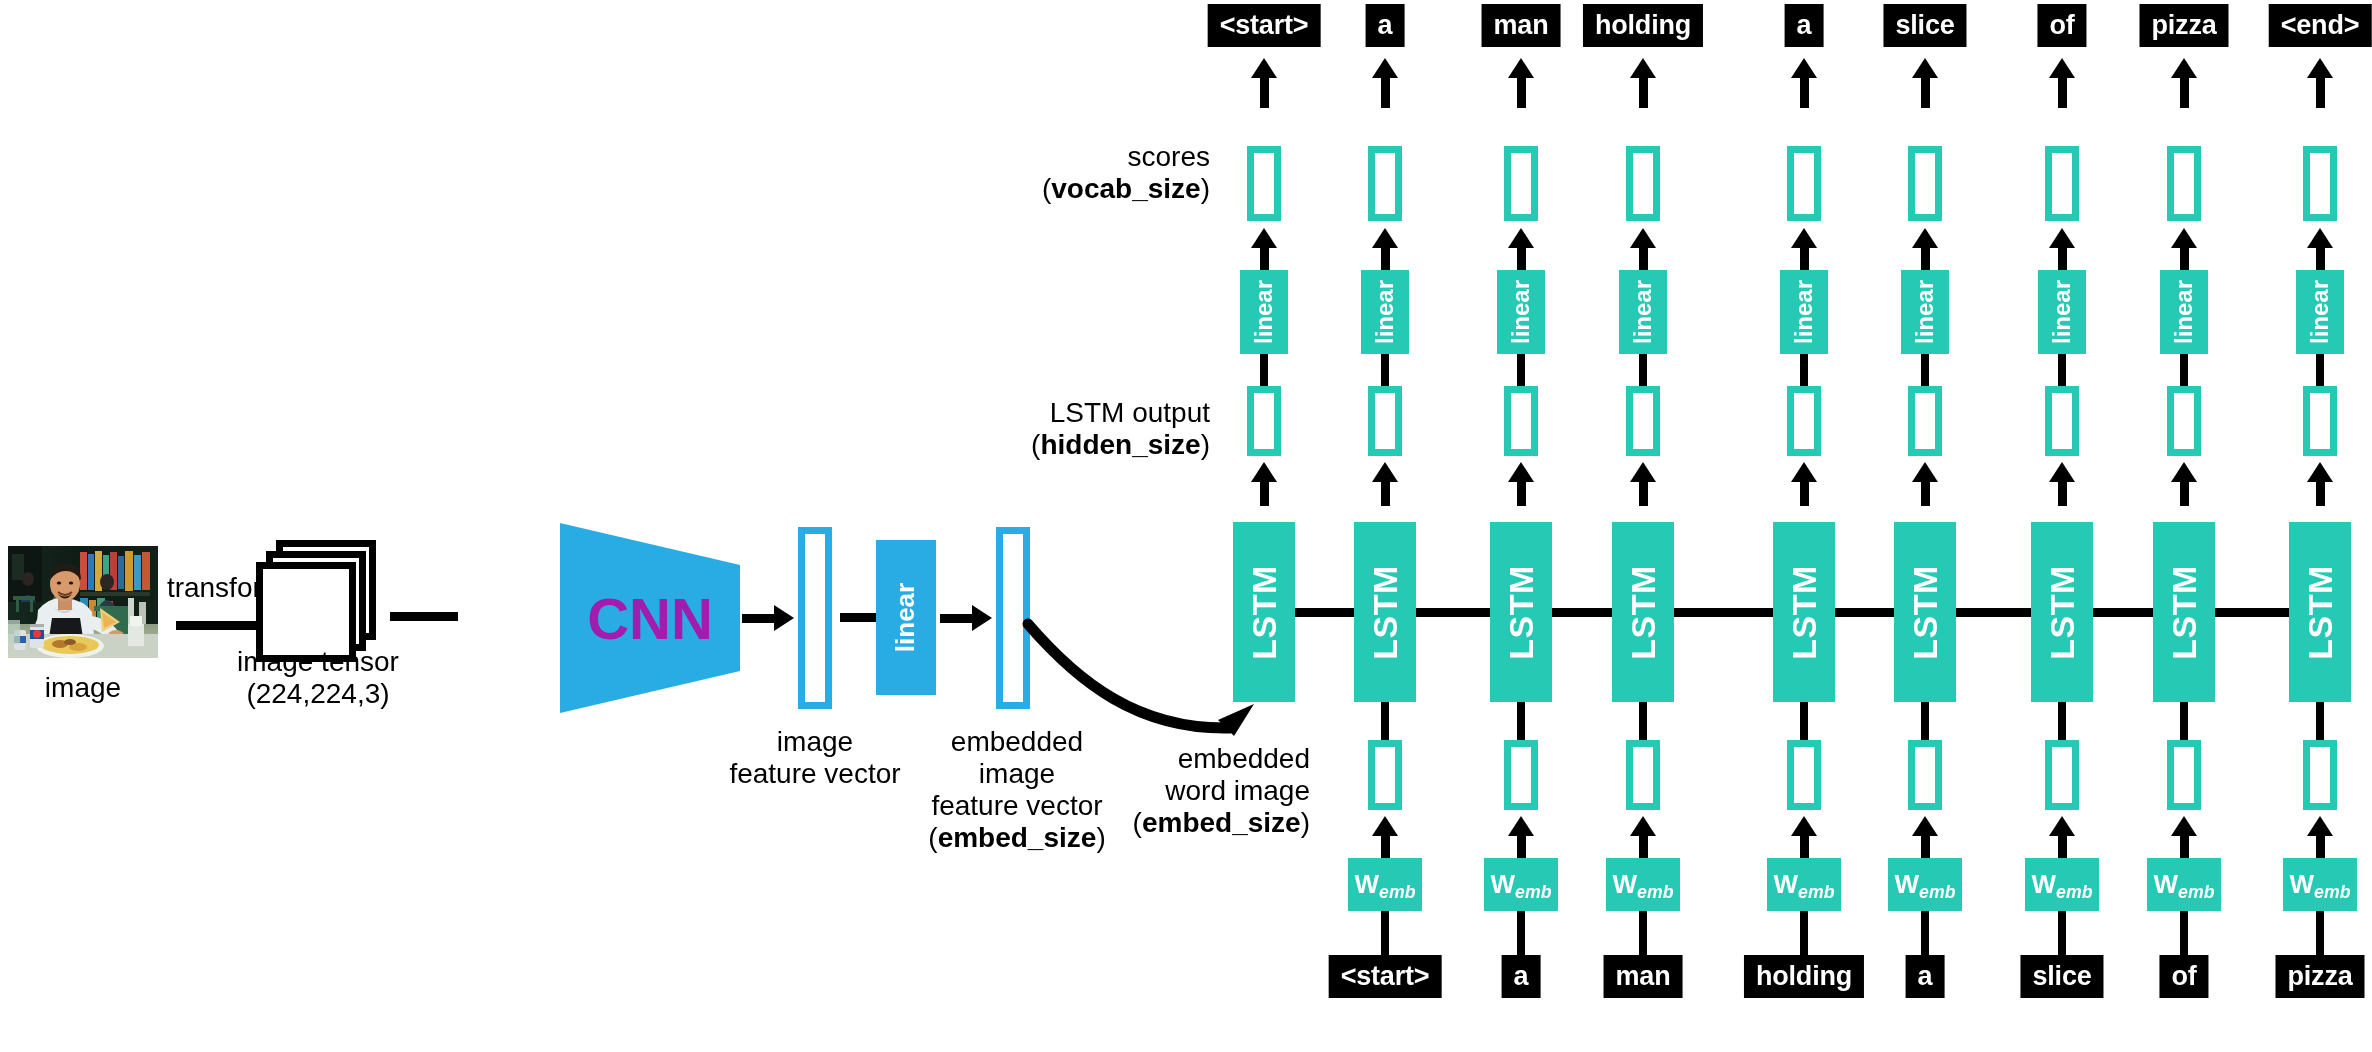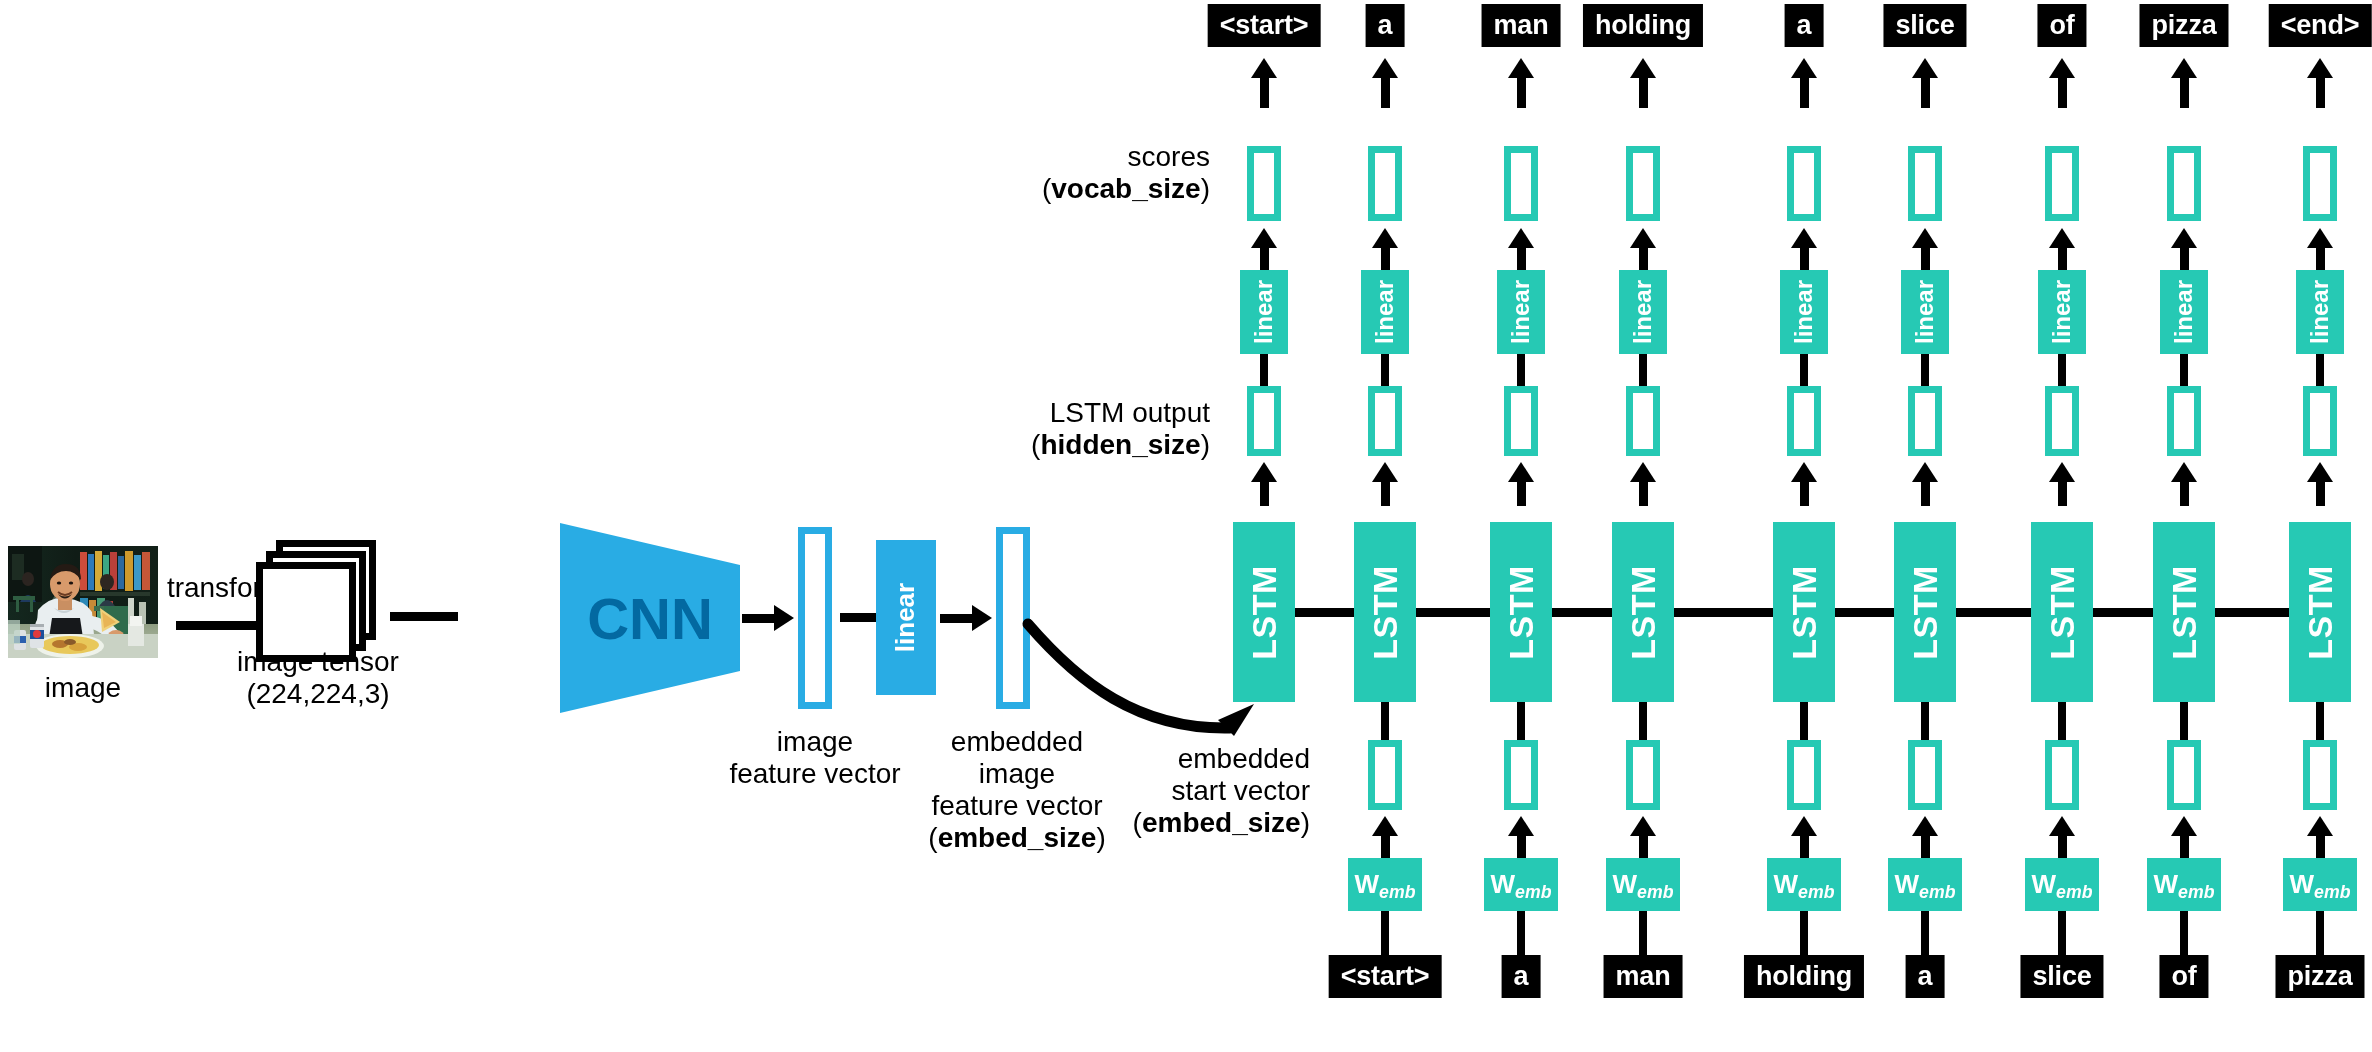--- a/index.html
+++ b/index.html
@@ -56,21 +56,21 @@
   .lbl{font-size:28px;color:#000;line-height:1.14;text-align:center;}
   .lbl-r{font-size:28px;color:#000;line-height:1.14;text-align:right;}
   .lbl b{font-weight:bold;}
   .lbl-r b{font-weight:bold;}
 
   
   .photo{overflow:hidden;}
   .photo svg{display:block;}
 
   
-  .cnn{color:#0369a1;font-size:58px;font-weight:bold;
+  .cnn{color:#a21caf;font-size:58px;font-weight:bold;
     display:flex;align-items:center;justify-content:center;}
 </style>
 </head>
 <body>
 
 <div id="stage">
 
   <div class="abs photo" style="left:8px;top:546px;width:150px;height:112px;border:0;">
     <svg width="150" height="112" viewBox="0 0 150 112">
       <defs>
@@ -262,21 +262,21 @@
 
   <div class="abs lbl-r" style="left:1000px;top:397px;width:210px;">
     <div>LSTM output</div>
     <div>
       <span>(</span><b>hidden_size</b><span>)</span>
     </div>
   </div>
 
   <div class="abs lbl-r" style="left:1120px;top:743px;width:190px;">
     <div>embedded</div>
-    <div>start vector</div>
+    <div>word image</div>
     <div>
       <span>(</span><b>embed_size</b><span>)</span>
     </div>
   </div>
 
   <div class="abs" id="timesteps" style="left:0;top:0;width:2372px;height:1052px;">
       <div class="abs token" style="left: 1264px; top: 4px; height: 43px; white-space: nowrap; transform: translateX(-50%);">&lt;start&gt;</div>
       <div class="abs arrow-up" style="top:58px;width:34px;height:50px;left:1247px;">
         <span class="head"></span>
         <span class="stem"></span>

